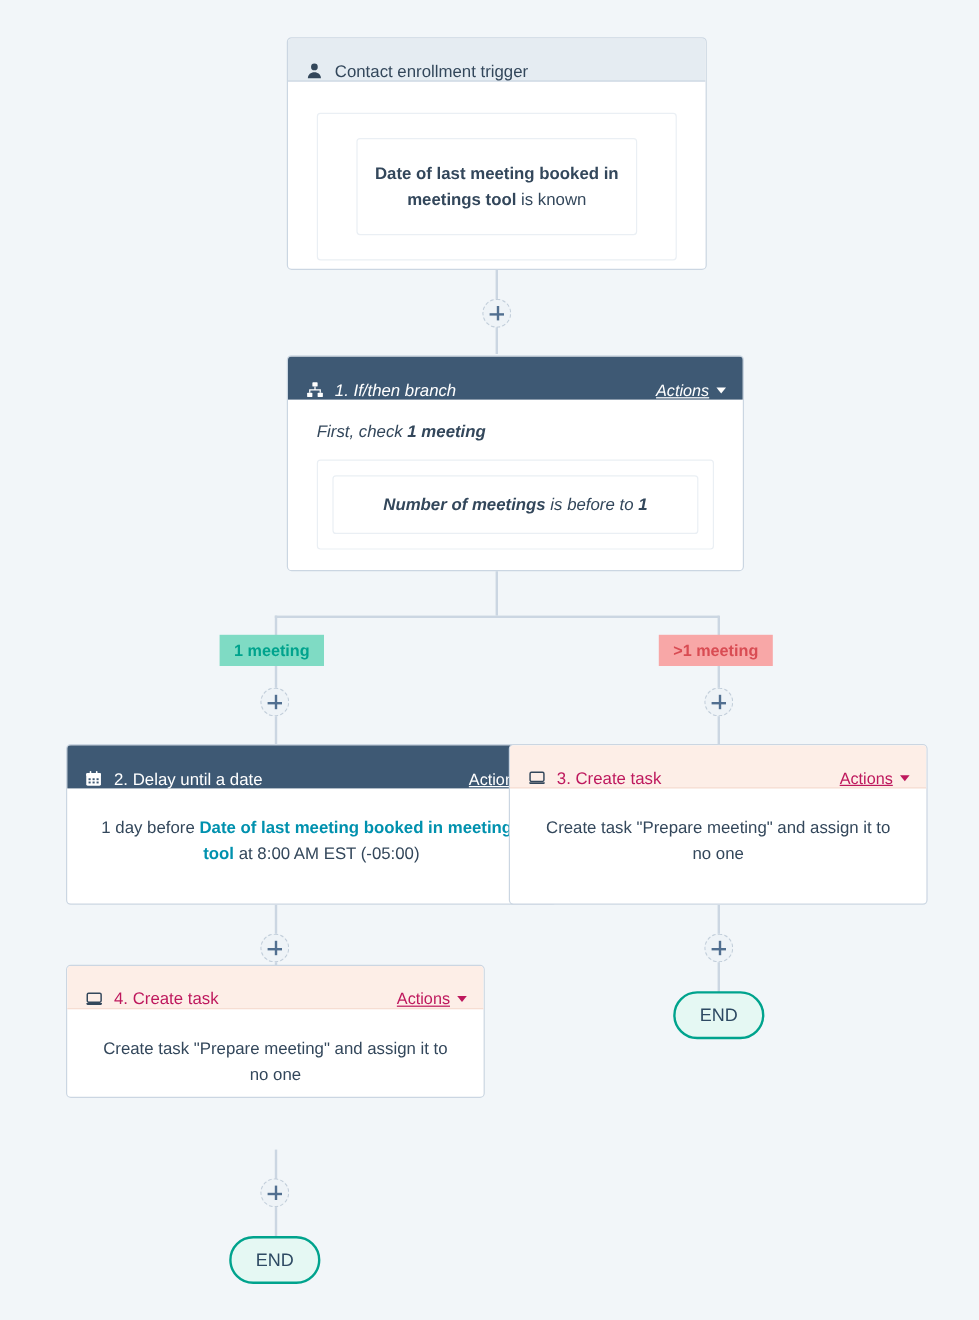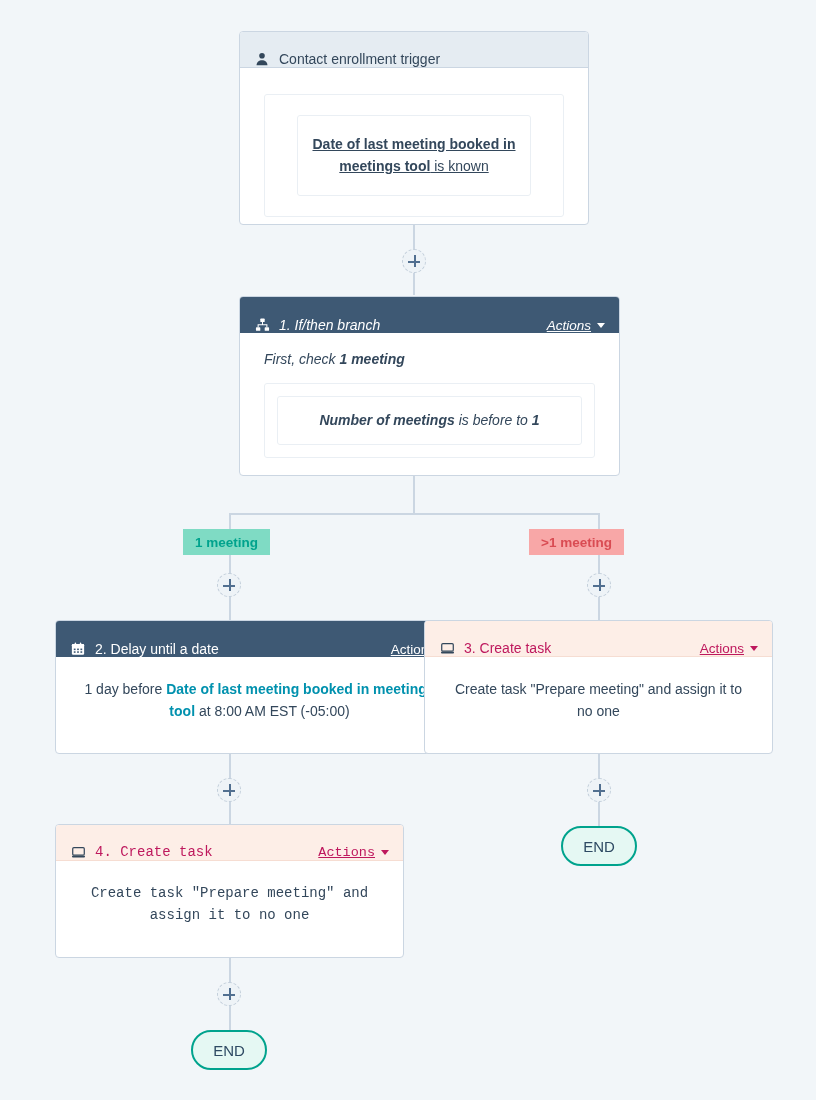--- a/index.html
+++ b/index.html
@@ -204,21 +204,21 @@
     <div class="card-head trigger">
       <span class="head-icon">
         <svg width="14" height="14" viewBox="0 0 16 16" aria-hidden="true">
           <circle cx="8" cy="4.3" r="3.2" fill="#33475b"></circle>
           <path d="M1.8 15c0-3.4 2.8-5.6 6.2-5.6s6.2 2.2 6.2 5.6z" fill="#33475b"></path>
         </svg>
       </span>
       <span class="head-title">Contact enrollment trigger</span>
     </div>
     <div class="card-body" style="padding:26px 24px 0;">
-      <div class="inner-box2" style="padding:20px 32px;text-decoration:underline;">
+      <div class="inner-box2" style="padding:20px 32px;">
         <div class="inner-box" style="margin-top:0; padding:18px 14px; border-color:#eaeff4;">
           <span class="b">Date of last meeting booked in meetings tool</span><span> is known</span>
         </div>
       </div>
     </div>
   </div>
 
   <div class="plus" style="left:402px; top:249px;"></div>
 
   <div class="card" style="left:239px; top:296px; width:381px; height:180px;font-style:italic;">
@@ -242,21 +242,21 @@
       <div class="lead"><span>First, check </span><span class="b">1 meeting</span></div>
       <div class="inner-box2" style="margin-top:12px; padding:12px;">
         <div class="inner-box" style="margin-top:0; padding:13px 12px; border-color:#eaeff4;">
           <span class="b">Number of meetings</span><span> is before to </span><span class="b">1</span>
         </div>
       </div>
     </div>
   </div>
 
   <div class="blabel green" style="left:183px; top:529px;">1 meeting</div>
-  <div class="blabel red" style="left:529px; top:529px;">&gt;1 meeting</div>
+  <div class="blabel red" style="left:549px; top:529px;">&gt;1 meeting</div>
 
   <div class="plus" style="left:217px; top:573px;"></div>
   <div class="plus" style="left:587px; top:573px;"></div>
 
   <div class="card" style="left:55px; top:620px; width:409px; height:134px;">
     <div class="card-head dark">
       <span class="head-icon">
         <svg width="14" height="14" viewBox="0 0 16 16" aria-hidden="true">
           <rect x="1" y="2.4" width="14" height="12.2" rx="1.4" fill="#ffffff"></rect>
           <rect x="1" y="2.4" width="14" height="3.4" rx="1.4" fill="#ffffff"></rect>
@@ -296,21 +296,21 @@
         <span class="lbl">Actions</span>
         <span class="caret"></span>
       </span>
     </div>
     <div class="card-body" style="padding:22px 30px 0;">Create task "Prepare meeting" and assign it to no one</div>
   </div>
 
   <div class="plus" style="left:217px; top:778px;"></div>
   <div class="plus" style="left:587px; top:778px;"></div>
 
-  <div class="card" style="left:55px; top:824px; width:349px; height:134px;font-family:Liberation Mono, monospace;">
+  <div class="card" style="left:55px; top:804px; width:349px; height:111px;">
     <div class="card-head task">
       <span class="head-icon">
         <svg width="15" height="14" viewBox="0 0 16 16" aria-hidden="true">
           <rect x="1.4" y="3" width="13.2" height="8.6" rx="1.3" fill="none" stroke="#33475b" stroke-width="1.4"></rect>
           <path d="M0.6 12.4h14.8v0.8a1 1 0 0 1-1 1H1.6a1 1 0 0 1-1-1z" fill="#33475b"></path>
         </svg>
       </span>
       <span class="head-title">4. Create task</span>
       <span class="head-spacer"></span>
       <span class="actions">

